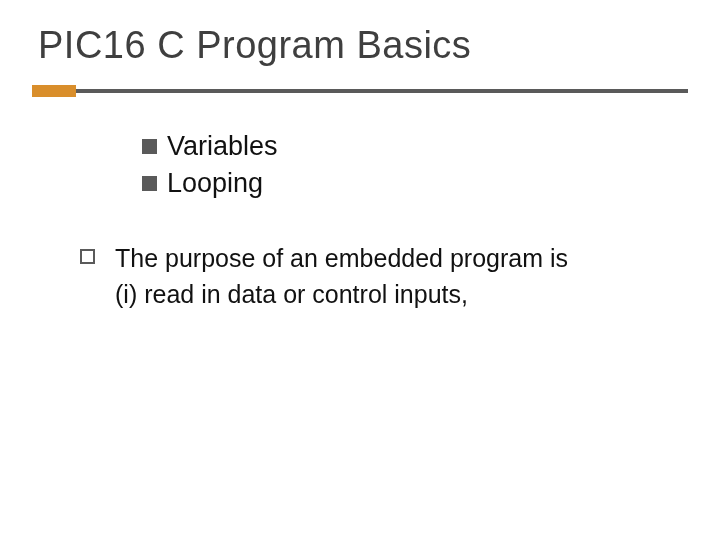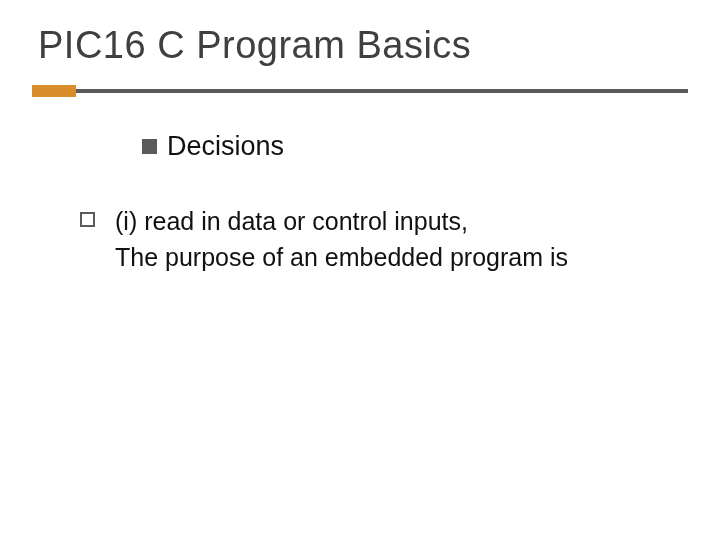--- a/index.html
+++ b/index.html
@@ -26,25 +26,29 @@
   <div class="title">PIC16 C Program Basics</div>
 
   <div class="rule-wrap">
     <div class="rule-orange"></div>
     <div class="rule-gray"></div>
   </div>
 
   <div class="bullets">
     <div class="b-row">
       <div class="sq"></div>
-      <div class="b-text">Decisions</div>
+      <div class="b-text">Variables</div>
+    </div>
+    <div class="b-row">
+      <div class="sq"></div>
+      <div class="b-text">Looping</div>
     </div>
   </div>
 
   <div class="para-block">
     <div class="para-bullet"></div>
     <div class="para-lines">
+      <div>The purpose of an embedded program is</div>
       <div>(i) read in data or control inputs,</div>
-      <div>The purpose of an embedded program is</div>
     </div>
   </div>
 
 </div>
 
 </body></html>

